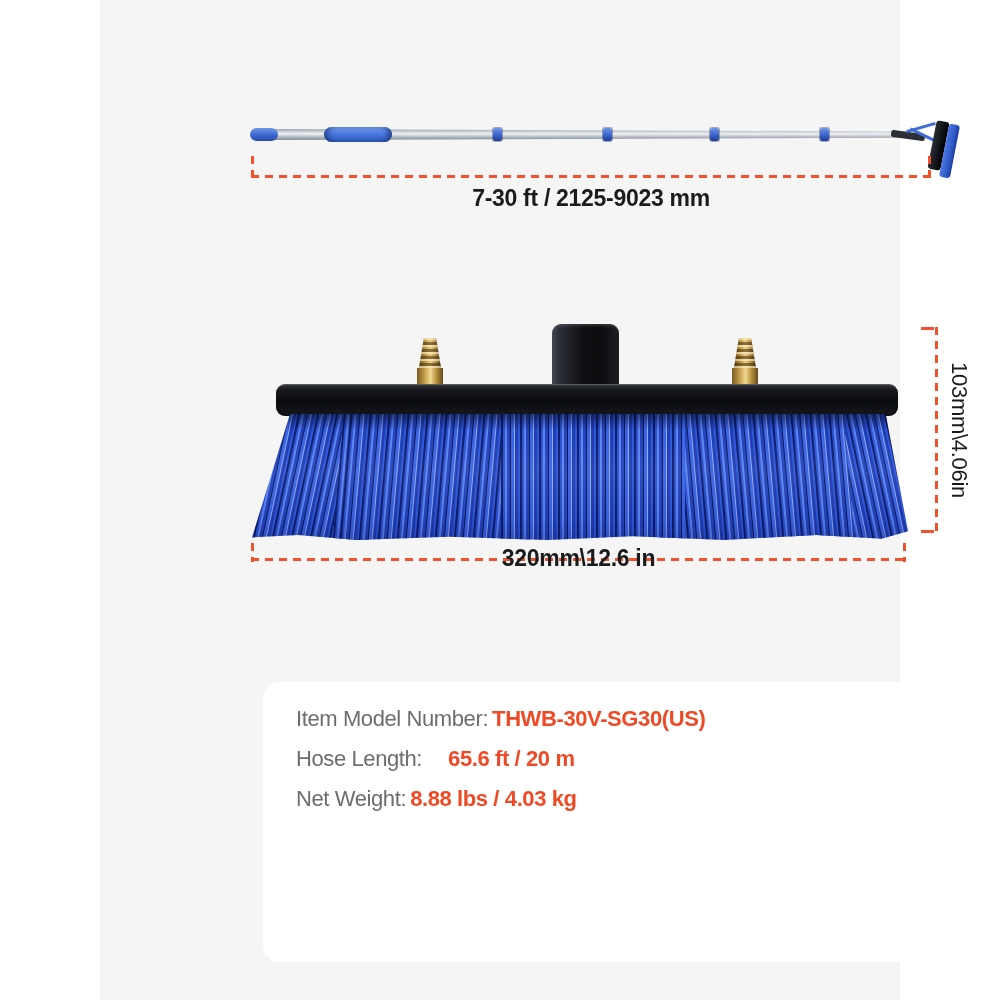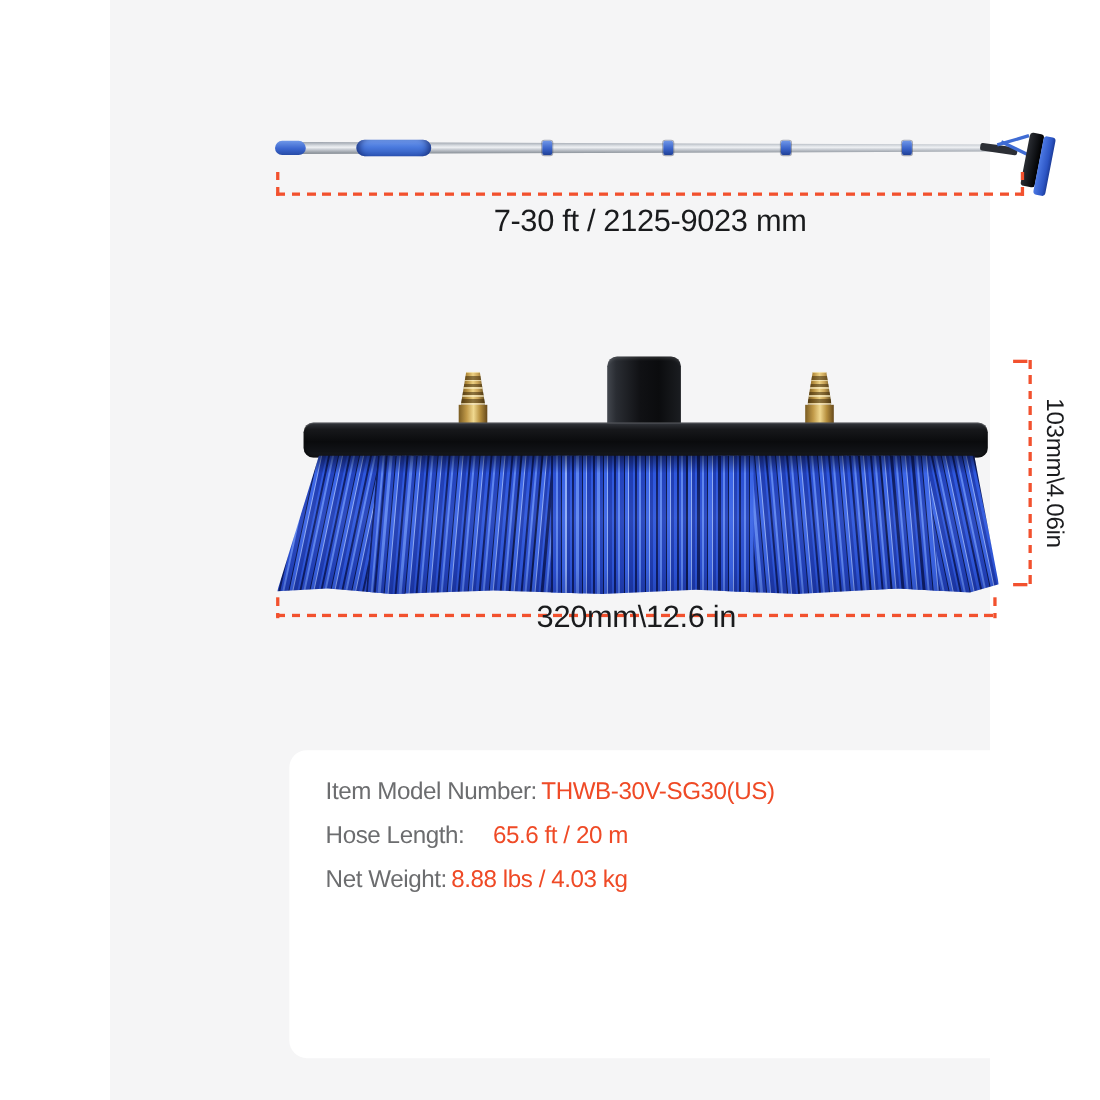--- a/index.html
+++ b/index.html
@@ -7,21 +7,21 @@
   .page{position:relative;width:1000px;height:1000px;background:#ffffff;}
   .panel{position:absolute;left:100px;top:0;width:800px;height:1000px;background:var(--panel_bg,#f5f5f6);}
 
   
   .dash-h{position:absolute;height:3px;
     background:repeating-linear-gradient(90deg,var(--accent,#f2512e) 0 8px,transparent 8px 14px);}
   .dash-v{position:absolute;width:3px;
     background:repeating-linear-gradient(180deg,var(--accent,#f2512e) 0 8px,transparent 8px 14px);}
   .dash-seg{position:absolute;height:3px;background:var(--accent,#f2512e);}
 
-  .dim-label{position:absolute;color:var(--dim_text,#1a1b1d);font-size:28px;font-weight:400;
+  .dim-label{position:absolute;color:var(--dim_text,#1a1b1d);font-size:23px;font-weight:700;
     letter-spacing:-0.3px;text-align:center;}
 
   
   .pole-shaft{position:absolute;left:162px;top:129px;width:646px;height:11px;
     background:linear-gradient(180deg,#9aa1ab 0%,#d7dbe0 30%,#eef0f3 45%,#c3c8cf 65%,#80878f 100%);
     clip-path:polygon(0 0,100% 22%,100% 80%,0 100%);}
   .pole-tip{position:absolute;left:150px;top:128px;width:28px;height:13px;border-radius:7px;
     background:linear-gradient(180deg,#6e97e8,#3b66cf 55%,#274ba6);}
   .pole-grip{position:absolute;left:224px;top:127px;width:68px;height:15px;border-radius:8px;
     background:linear-gradient(180deg,#7099ea 0%,#4a7ade 45%,#2f57b8 100%);
@@ -85,21 +85,21 @@
   .width-dim-tick-left{left:151px;top:543px;height:19px;}
   .width-dim-tick-right{left:803px;top:543px;height:19px;}
   .width-dim-line{left:151px;top:558px;width:655px;}
   .width-dim-label{left:151px;top:545px;width:655px;}
 
   
   .spec-card{position:absolute;left:163px;top:682px;width:674px;height:280px;border-radius:16px;
     background:var(--card_bg,#ffffff);padding:17px 0 0 33px;box-sizing:border-box;}
   .spec-row{height:40px;line-height:40px;white-space:nowrap;font-size:22px;letter-spacing:-0.4px;}
   .spec-label{color:var(--label_text,#6c6d6f);}
-  .spec-value{color:var(--value_text,#ef4a26);font-weight:400;margin-left:4px;}
+  .spec-value{color:var(--value_text,#ef4a26);font-weight:700;margin-left:4px;}
   .spec-row-5 .spec-value{margin-left:26px;}
 </style>
 </head>
 <body>
 
 <div class="page">
   <div class="panel">
 
     <div>
       <div class="pole-shaft"></div>

